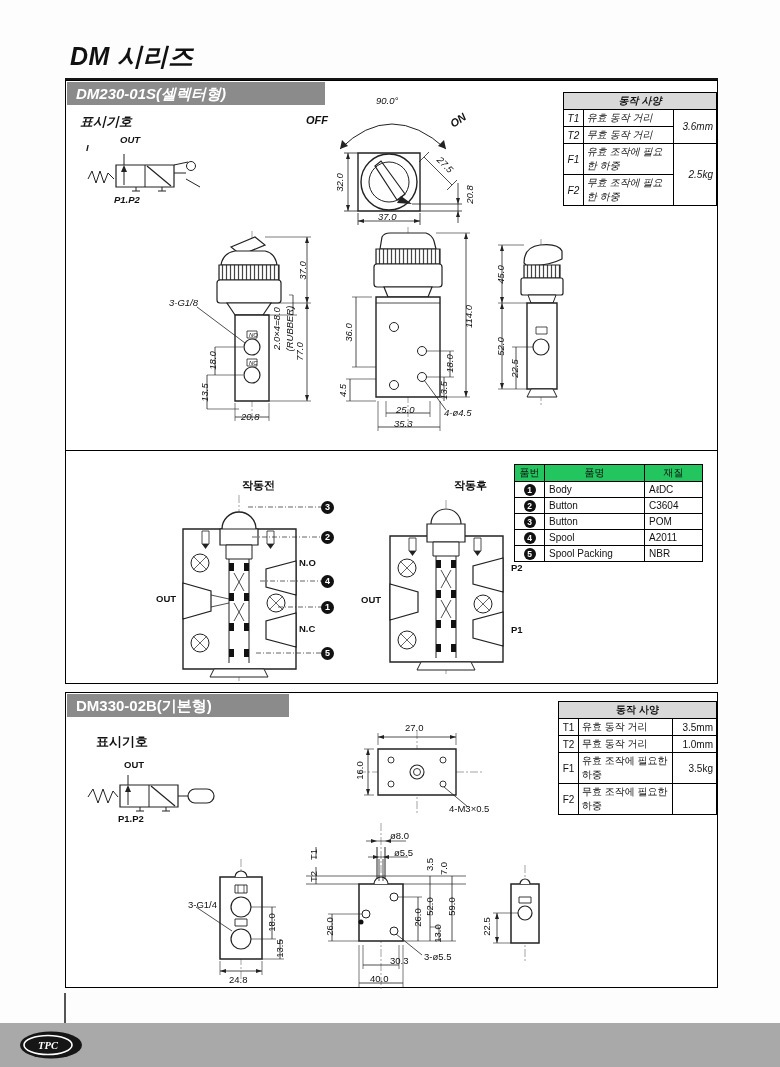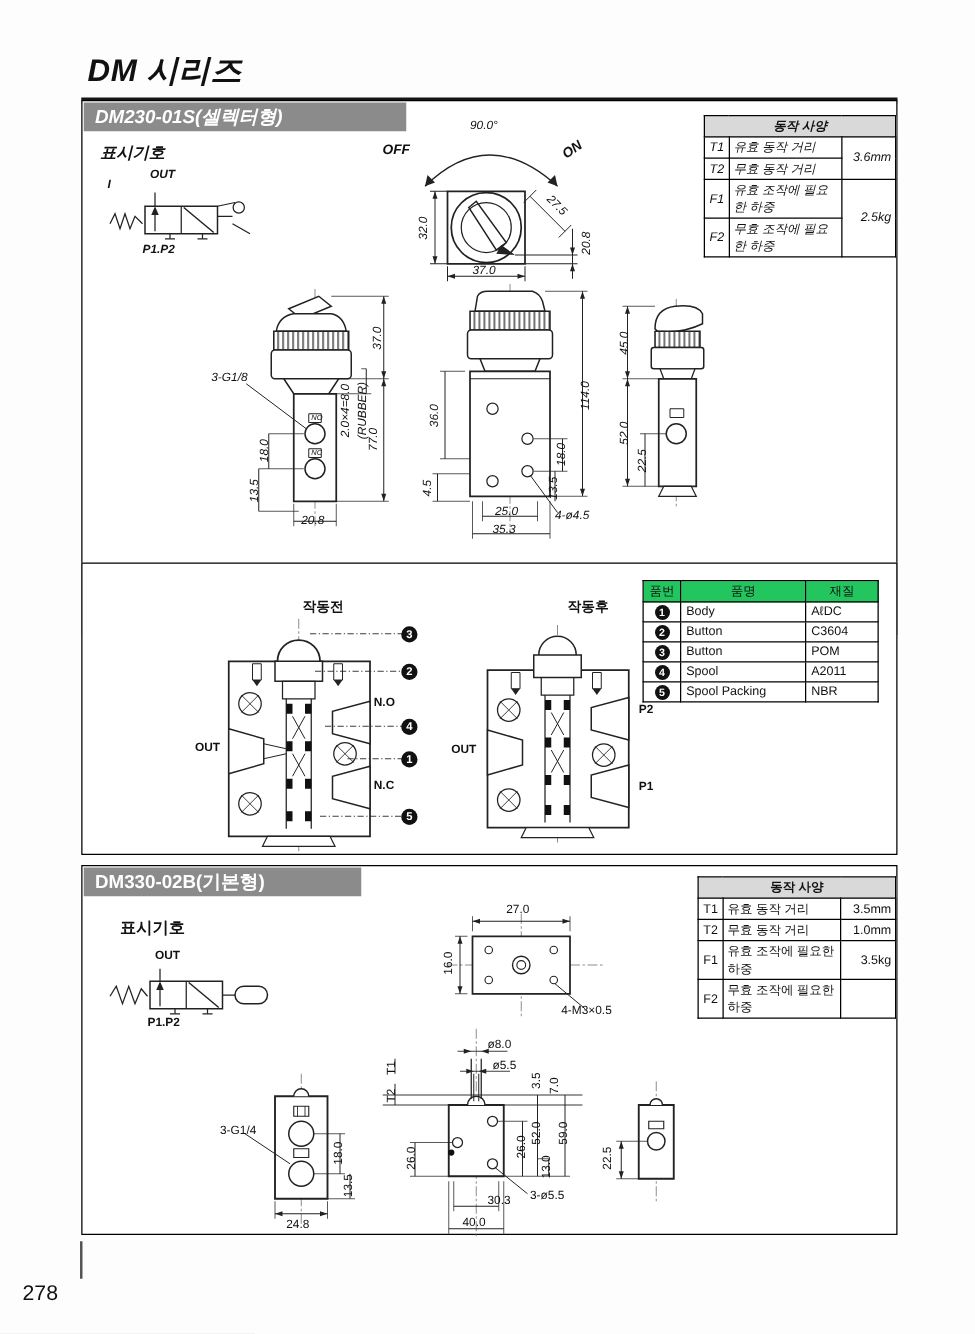--- a/index.html
+++ b/index.html
@@ -514,21 +514,21 @@
         <line x1="79" y1="84" x2="104" y2="84" stroke="#222" stroke-width=".6"></line>
         <line x1="100" y1="52" x2="100" y2="84" stroke="#222" stroke-width=".8"></line>
         <line x1="90" y1="104" x2="112" y2="104" stroke="#222" stroke-width=".6"></line>
         <line x1="108" y1="84" x2="108" y2="104" stroke="#222" stroke-width=".8"></line>
         <line x1="48" y1="106" x2="48" y2="120" stroke="#222" stroke-width=".6"></line>
         <line x1="90" y1="106" x2="90" y2="120" stroke="#222" stroke-width=".6"></line>
         <line x1="48" y1="116" x2="90" y2="116" stroke="#222" stroke-width=".8"></line>
         <polygon points="48,116 54,114 54,118" fill="#222"></polygon>
         <polygon points="90,116 84,114 84,118" fill="#222"></polygon>
       </svg>
-      <span class="dim" style="left:4px; top:44px;">3-G1/4</span>
+      <span class="dim" style="left:16px; top:44px;">3-G1/4</span>
       <span class="dim vdim" style="left:90px; top:62px;">18.0</span>
       <span class="dim vdim" style="left:98px; top:88px;">13.5</span>
       <span class="dim" style="left:57px; top:119px;">24.8</span>
     </div>
 
     <div class="drawing" style="left:240px; top:126px; width:185px; height:178px;">
       <svg width="185" height="178" viewBox="0 0 185 178">
         <line x1="75" y1="4" x2="75" y2="172" stroke="#666" stroke-width=".6" stroke-dasharray="8 2 2 2"></line>
         <line x1="0" y1="57" x2="160" y2="57" stroke="#9a9a9a" stroke-width="1.6"></line>
         <line x1="0" y1="65" x2="53" y2="65" stroke="#9a9a9a" stroke-width="1.6"></line>
@@ -597,14 +597,21 @@
         <line x1="16" y1="60" x2="16" y2="90" stroke="#222" stroke-width=".8"></line>
         <polygon points="16,60 14,66 18,66" fill="#222"></polygon>
         <polygon points="16,90 14,84 18,84" fill="#222"></polygon>
       </svg>
       <span class="dim vdim" style="left:-4px; top:68px;">22.5</span>
     </div>
   </div>
 
   <div class="pagenum">278</div>
   <div class="pagenum-divider"></div>
+  <div class="footer-band">
+    <svg width="66" height="32" viewBox="0 0 66 32" style="position:absolute; left:18px; top:6px;">
+      <ellipse cx="33" cy="16" rx="31" ry="13.5" fill="#161616"></ellipse>
+      <ellipse cx="30" cy="16" rx="24" ry="9.5" fill="none" stroke="#fff" stroke-width="1.6"></ellipse>
+      <text x="30" y="20" text-anchor="middle" font-size="10.5" font-style="italic" font-weight="bold" fill="#fff" font-family="Liberation Serif, serif">TPC</text>
+    </svg>
+  </div>
 
 </div>
 
 </body></html>

